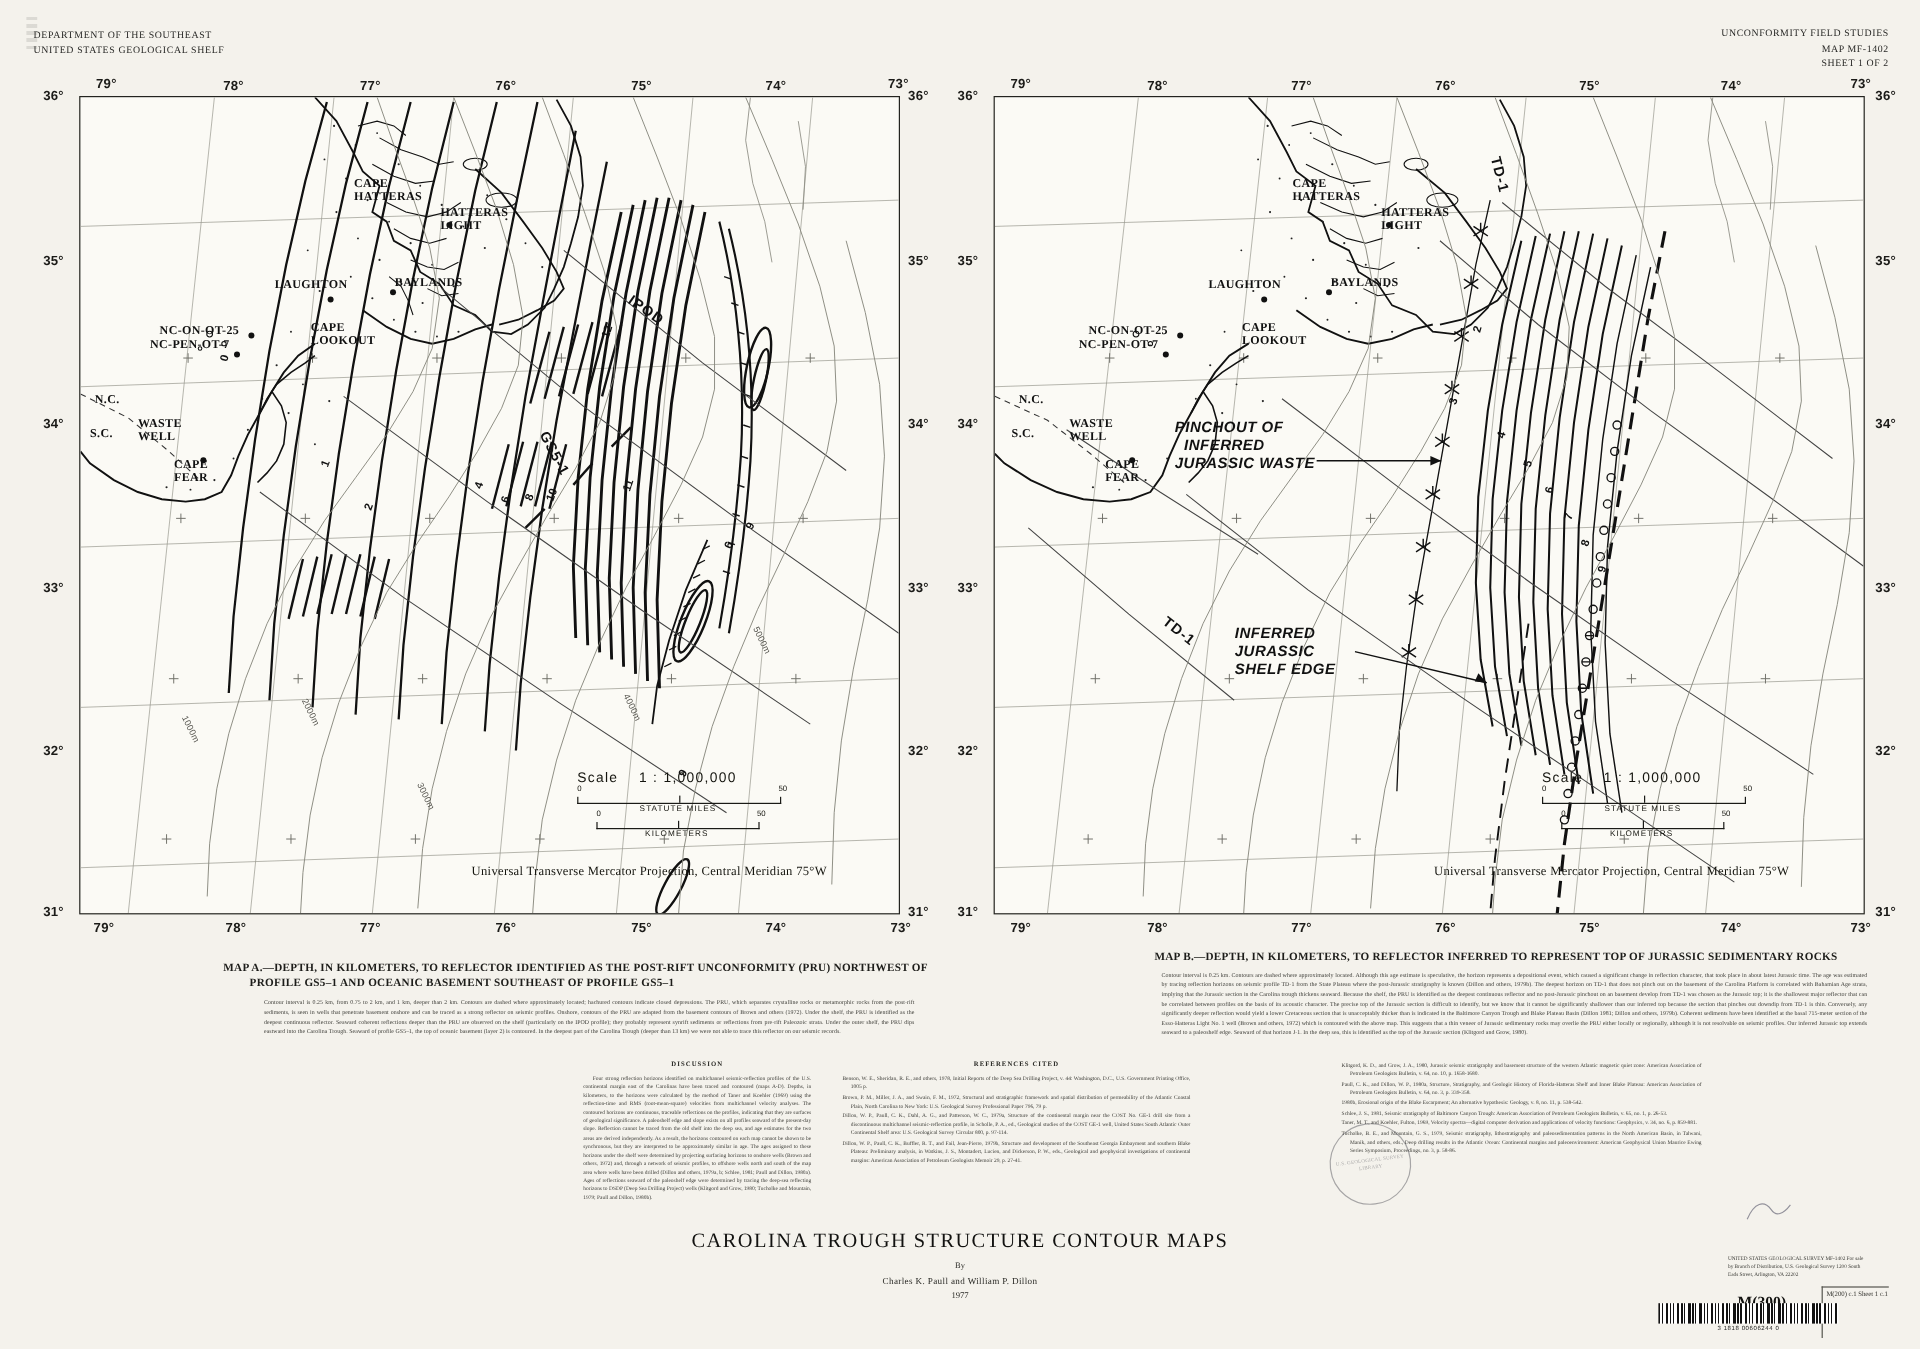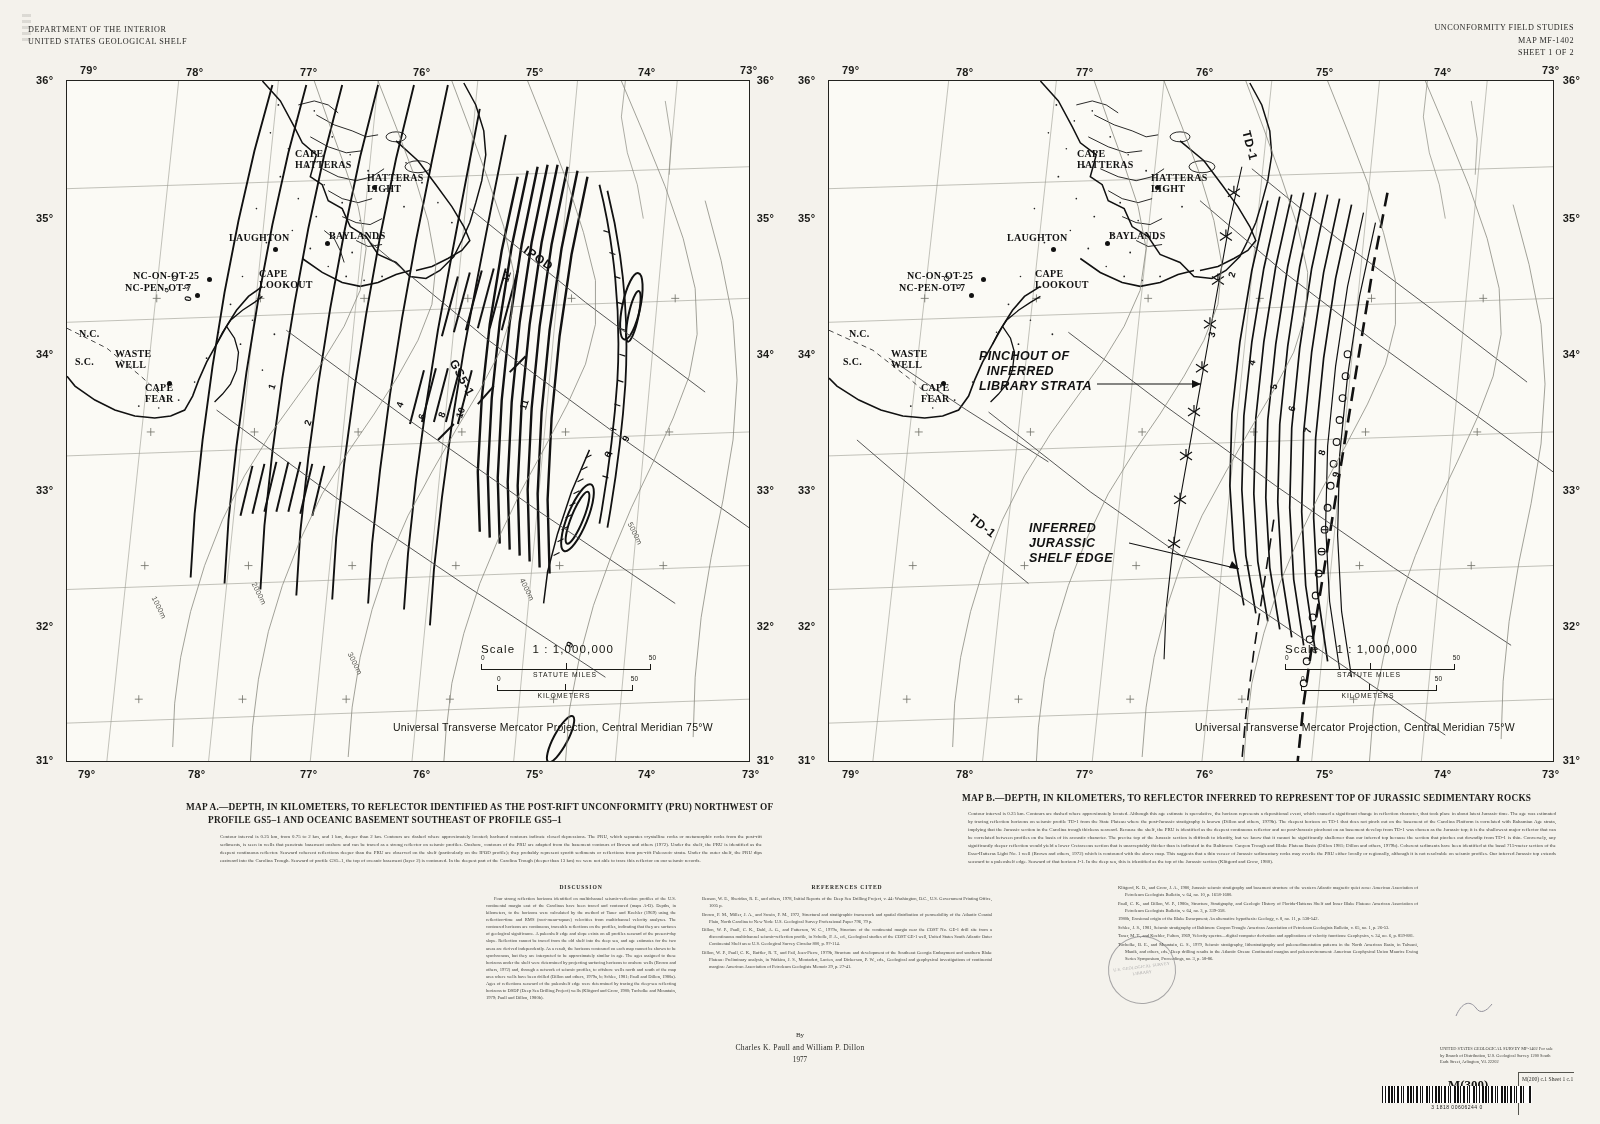--- a/index.html
+++ b/index.html
@@ -55,21 +55,21 @@
         font-size:9.5px;font-weight:700;color:#111;}
 
   
   .scaleblk{position:absolute;font-family:"Liberation Sans",sans-serif;color:#15150f;}
   .scaleblk .stitle{font-size:11.5px;letter-spacing:1.1px;white-space:pre;}
   .bar{position:relative;height:5px;border:1px solid #1a1a16;border-top:none;margin-top:9px;}
   .bar .mid{position:absolute;left:50%;top:-1px;width:1px;height:6px;background:#1a1a16;}
   .bar .e0{position:absolute;left:-1px;top:-10px;font-size:6.5px;}
   .bar .e1{position:absolute;right:-6px;top:-10px;font-size:6.5px;}
   .barcap{text-align:center;font-size:6.8px;letter-spacing:.9px;margin-top:1px;}
-  .proj{position:absolute;font-family:Liberation Sans, sans-serif;font-size:10.5px;
+  .proj{position:absolute;font-family:Liberation Serif, serif;font-size:10.5px;
         letter-spacing:.25px;color:#15150f;white-space:nowrap;text-align:center;}
 
   
   .capwrap{position:absolute;}
   .captitle{font-family:"Liberation Serif",serif;font-size:9.3px;font-weight:700;
             letter-spacing:.25px;line-height:1.45;color:#1d1d1a;}
   .captitle .ind{display:block;padding-left:22px;}
   .capbody{font-family:"Liberation Serif",serif;font-size:4.9px;line-height:1.62;
            text-align:justify;color:#3b3b36;margin-top:5px;letter-spacing:.05px;}
 
@@ -111,21 +111,21 @@
   .penmark{position:absolute;left:1452px;top:996px;width:44px;height:26px;opacity:.55;}
 </style>
 </head>
 <body>
 
 <div class="sheet">
 
   <div class="spine"></div>
 
   <div class="hdr-left">
-    <div>DEPARTMENT OF THE INTERIOR</div>
+    <div>DEPARTMENT OF THE SOUTHEAST</div>
     <div>UNITED STATES GEOLOGICAL SHELF</div>
   </div>
 
   <div class="hdr-right">
     <div>UNCONFORMITY FIELD STUDIES</div>
     <div>MAP MF-1402</div>
     <div>SHEET 1 OF 2</div>
   </div>
 
   <div class="panel panelA">
@@ -742,21 +742,21 @@
       <span class="dot" style="left:276px;top:160px;"></span>
       <span class="dot" style="left:152px;top:196px;"></span>
       <span class="dot" style="left:140px;top:212px;"></span>
       <span class="dot" style="left:112px;top:300px;"></span>
 
       <span class="profilelab" style="left:424px;top:48px;transform:rotate(76deg);transform-origin:left top;">TD-1</span>
       <span class="profilelab" style="left:146px;top:430px;transform:rotate(38deg);transform-origin:left top;">TD-1</span>
 
       <span class="anno" style="left:150px;top:268px;">PINCHOUT OF
   INFERRED
-LIBRARY STRATA</span>
+JURASSIC WASTE</span>
       <svg style="position:absolute;left:268px;top:296px;width:120px;height:14px;">
         <path d="M0 7 L104 7" stroke="#111" stroke-width="1.2" fill="none"></path>
         <path d="M104 7 L95 3 L95 11 Z" fill="#111"></path>
       </svg>
 
       <span class="anno" style="left:200px;top:440px;">INFERRED
 JURASSIC
 SHELF EDGE</span>
       <svg style="position:absolute;left:300px;top:460px;width:130px;height:36px;">
         <path d="M0 2 L110 28" stroke="#111" stroke-width="1.2" fill="none"></path>
@@ -829,20 +829,21 @@
       <div class="refitem">Klitgord, K. D., and Grow, J. A., 1980, Jurassic seismic stratigraphy and basement structure of the western Atlantic magnetic quiet zone:  American Association of Petroleum Geologists Bulletin, v. 64, no. 10, p. 1658-1680.</div>
       <div class="refitem">Paull, C. K., and Dillon, W. P., 1980a, Structure, Stratigraphy, and Geologic History of Florida-Hatteras Shelf and Inner Blake Plateau:  American Association of Petroleum Geologists Bulletin, v. 64, no. 3, p. 339-358.</div>
       <div class="refitem">1980b, Erosional origin of the Blake Escarpment; An alternative hypothesis:  Geology, v. 8, no. 11, p. 538-542.</div>
       <div class="refitem">Schlee, J. S., 1981, Seismic stratigraphy of Baltimore Canyon Trough:  American Association of Petroleum Geologists Bulletin, v. 65, no. 1, p. 26-53.</div>
       <div class="refitem">Taner, M. T., and Koehler, Fulton, 1969, Velocity spectra—digital computer derivation and applications of velocity functions:  Geophysics, v. 34, no. 6, p. 859-881.</div>
       <div class="refitem">Tucholke, B. E., and Mountain, G. S., 1979, Seismic stratigraphy, lithostratigraphy and paleosedimentation patterns in the North American Basin, in Talwani, Manik, and others, eds., Deep drilling results in the Atlantic Ocean: Continental margins and paleoenvironment:  American Geophysical Union Maurice Ewing Series Symposium, Proceedings, no. 3, p. 58-86.</div>
     </div>
   </div>
 
   <div class="titleblk">
+    <div class="t1">CAROLINA TROUGH STRUCTURE CONTOUR MAPS</div>
     <div class="t2">By</div>
     <div class="t3">Charles K. Paull and William P. Dillon</div>
     <div class="t4">1977</div>
   </div>
 
   <div class="stamp">U.S. GEOLOGICAL SURVEY LIBRARY</div>
 
   <svg class="penmark" viewBox="0 0 44 26">
     <path d="M4 20 C10 6 18 4 24 12 C28 18 34 16 40 8" stroke="#44445a" stroke-width="1" fill="none"></path>
   </svg>

